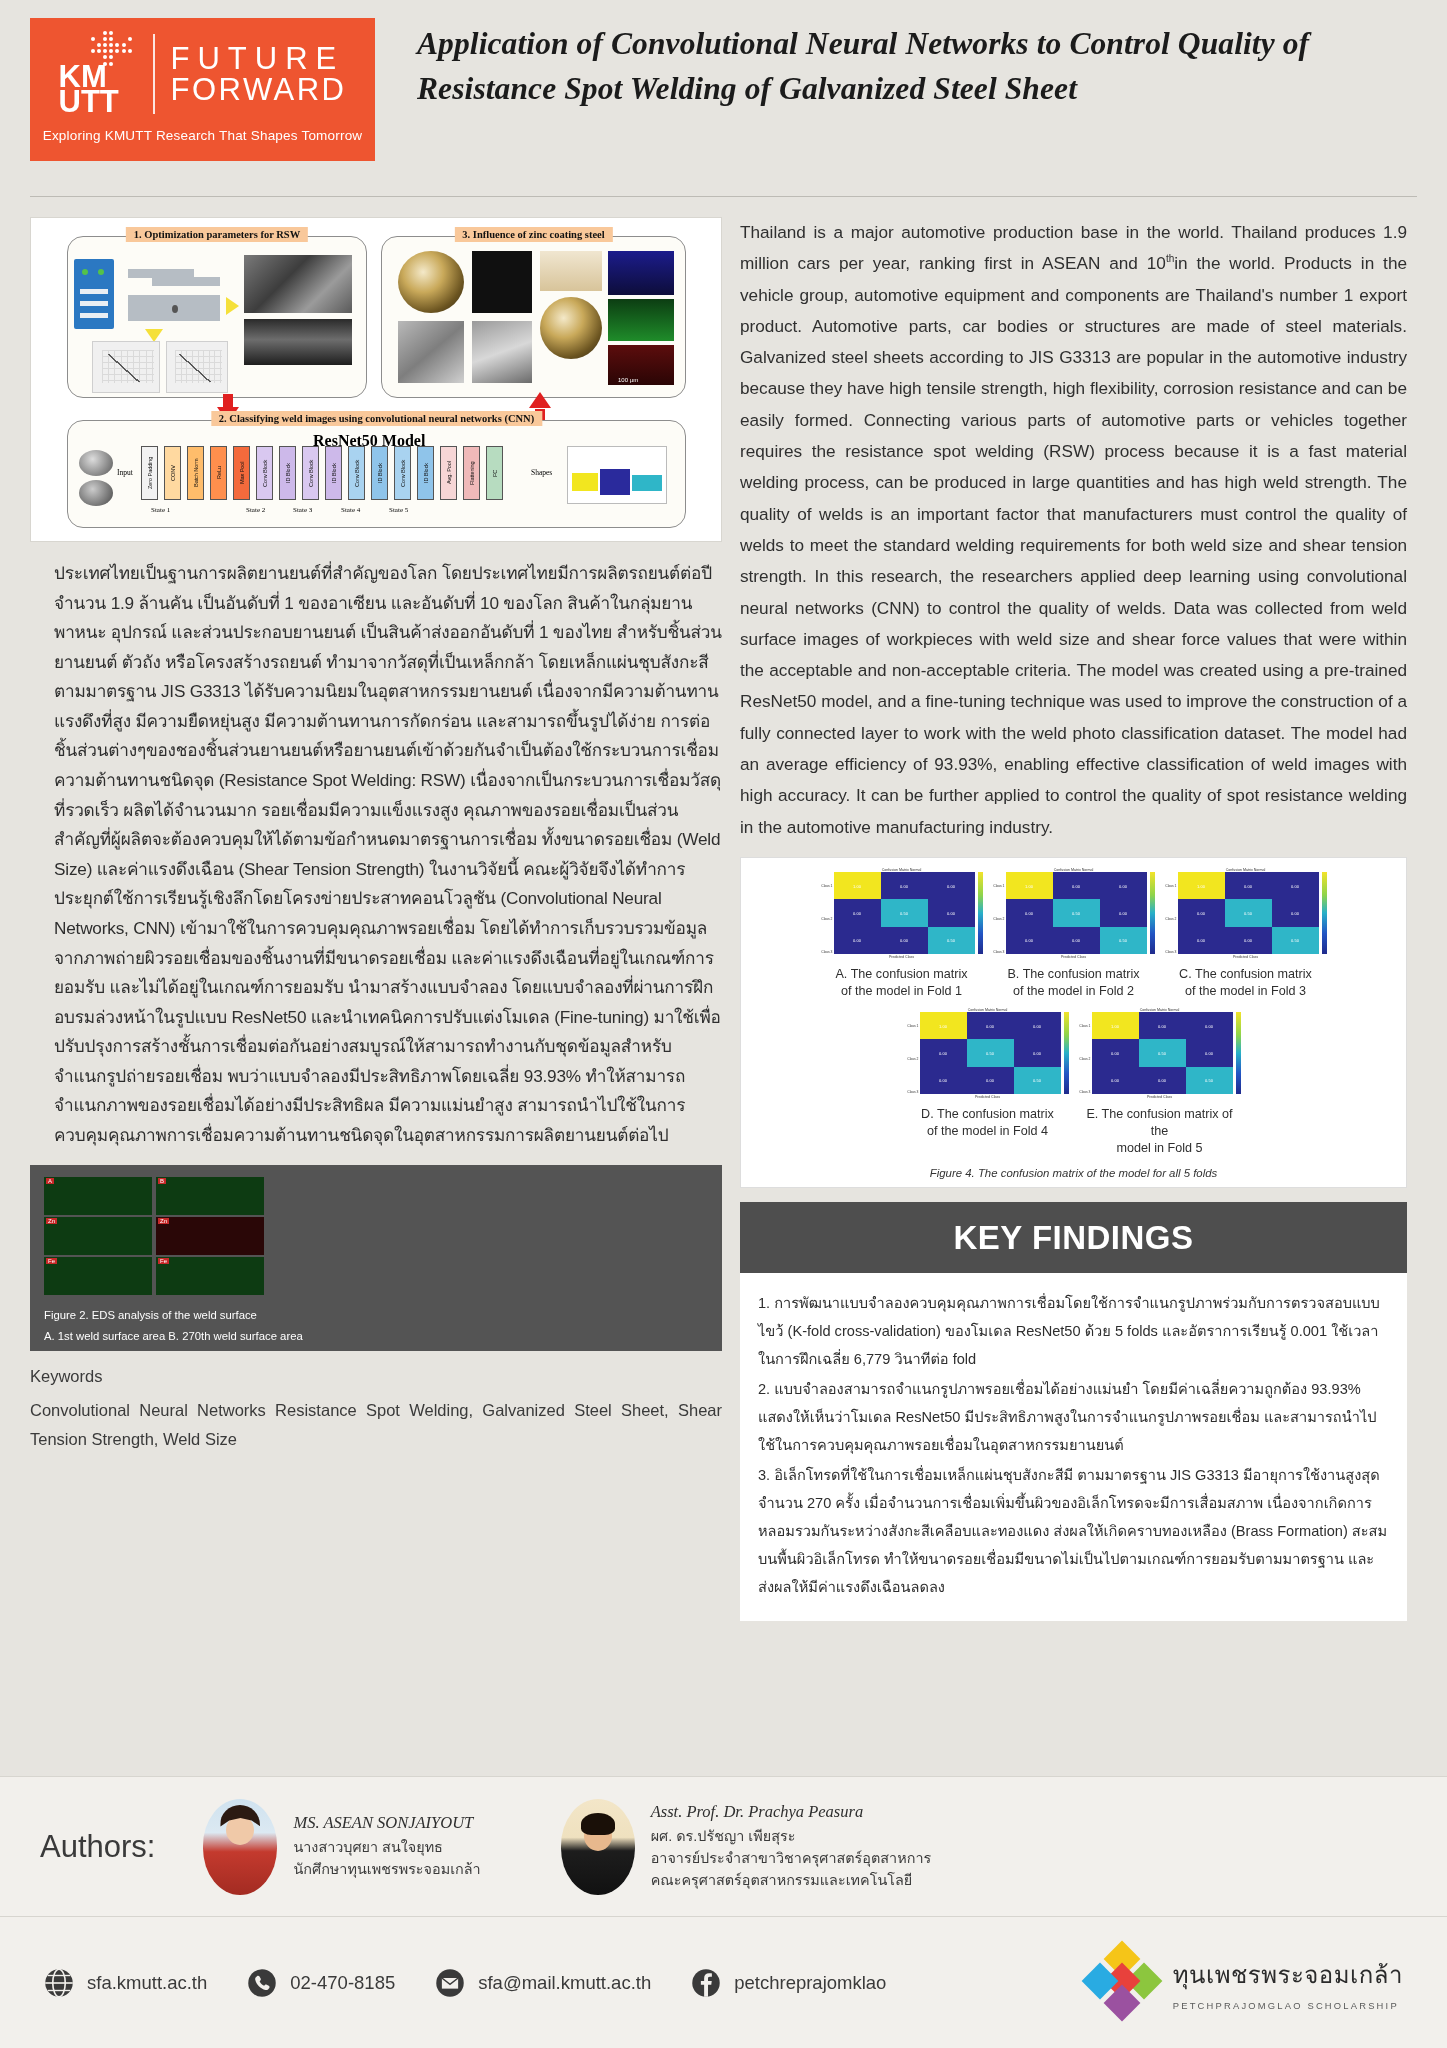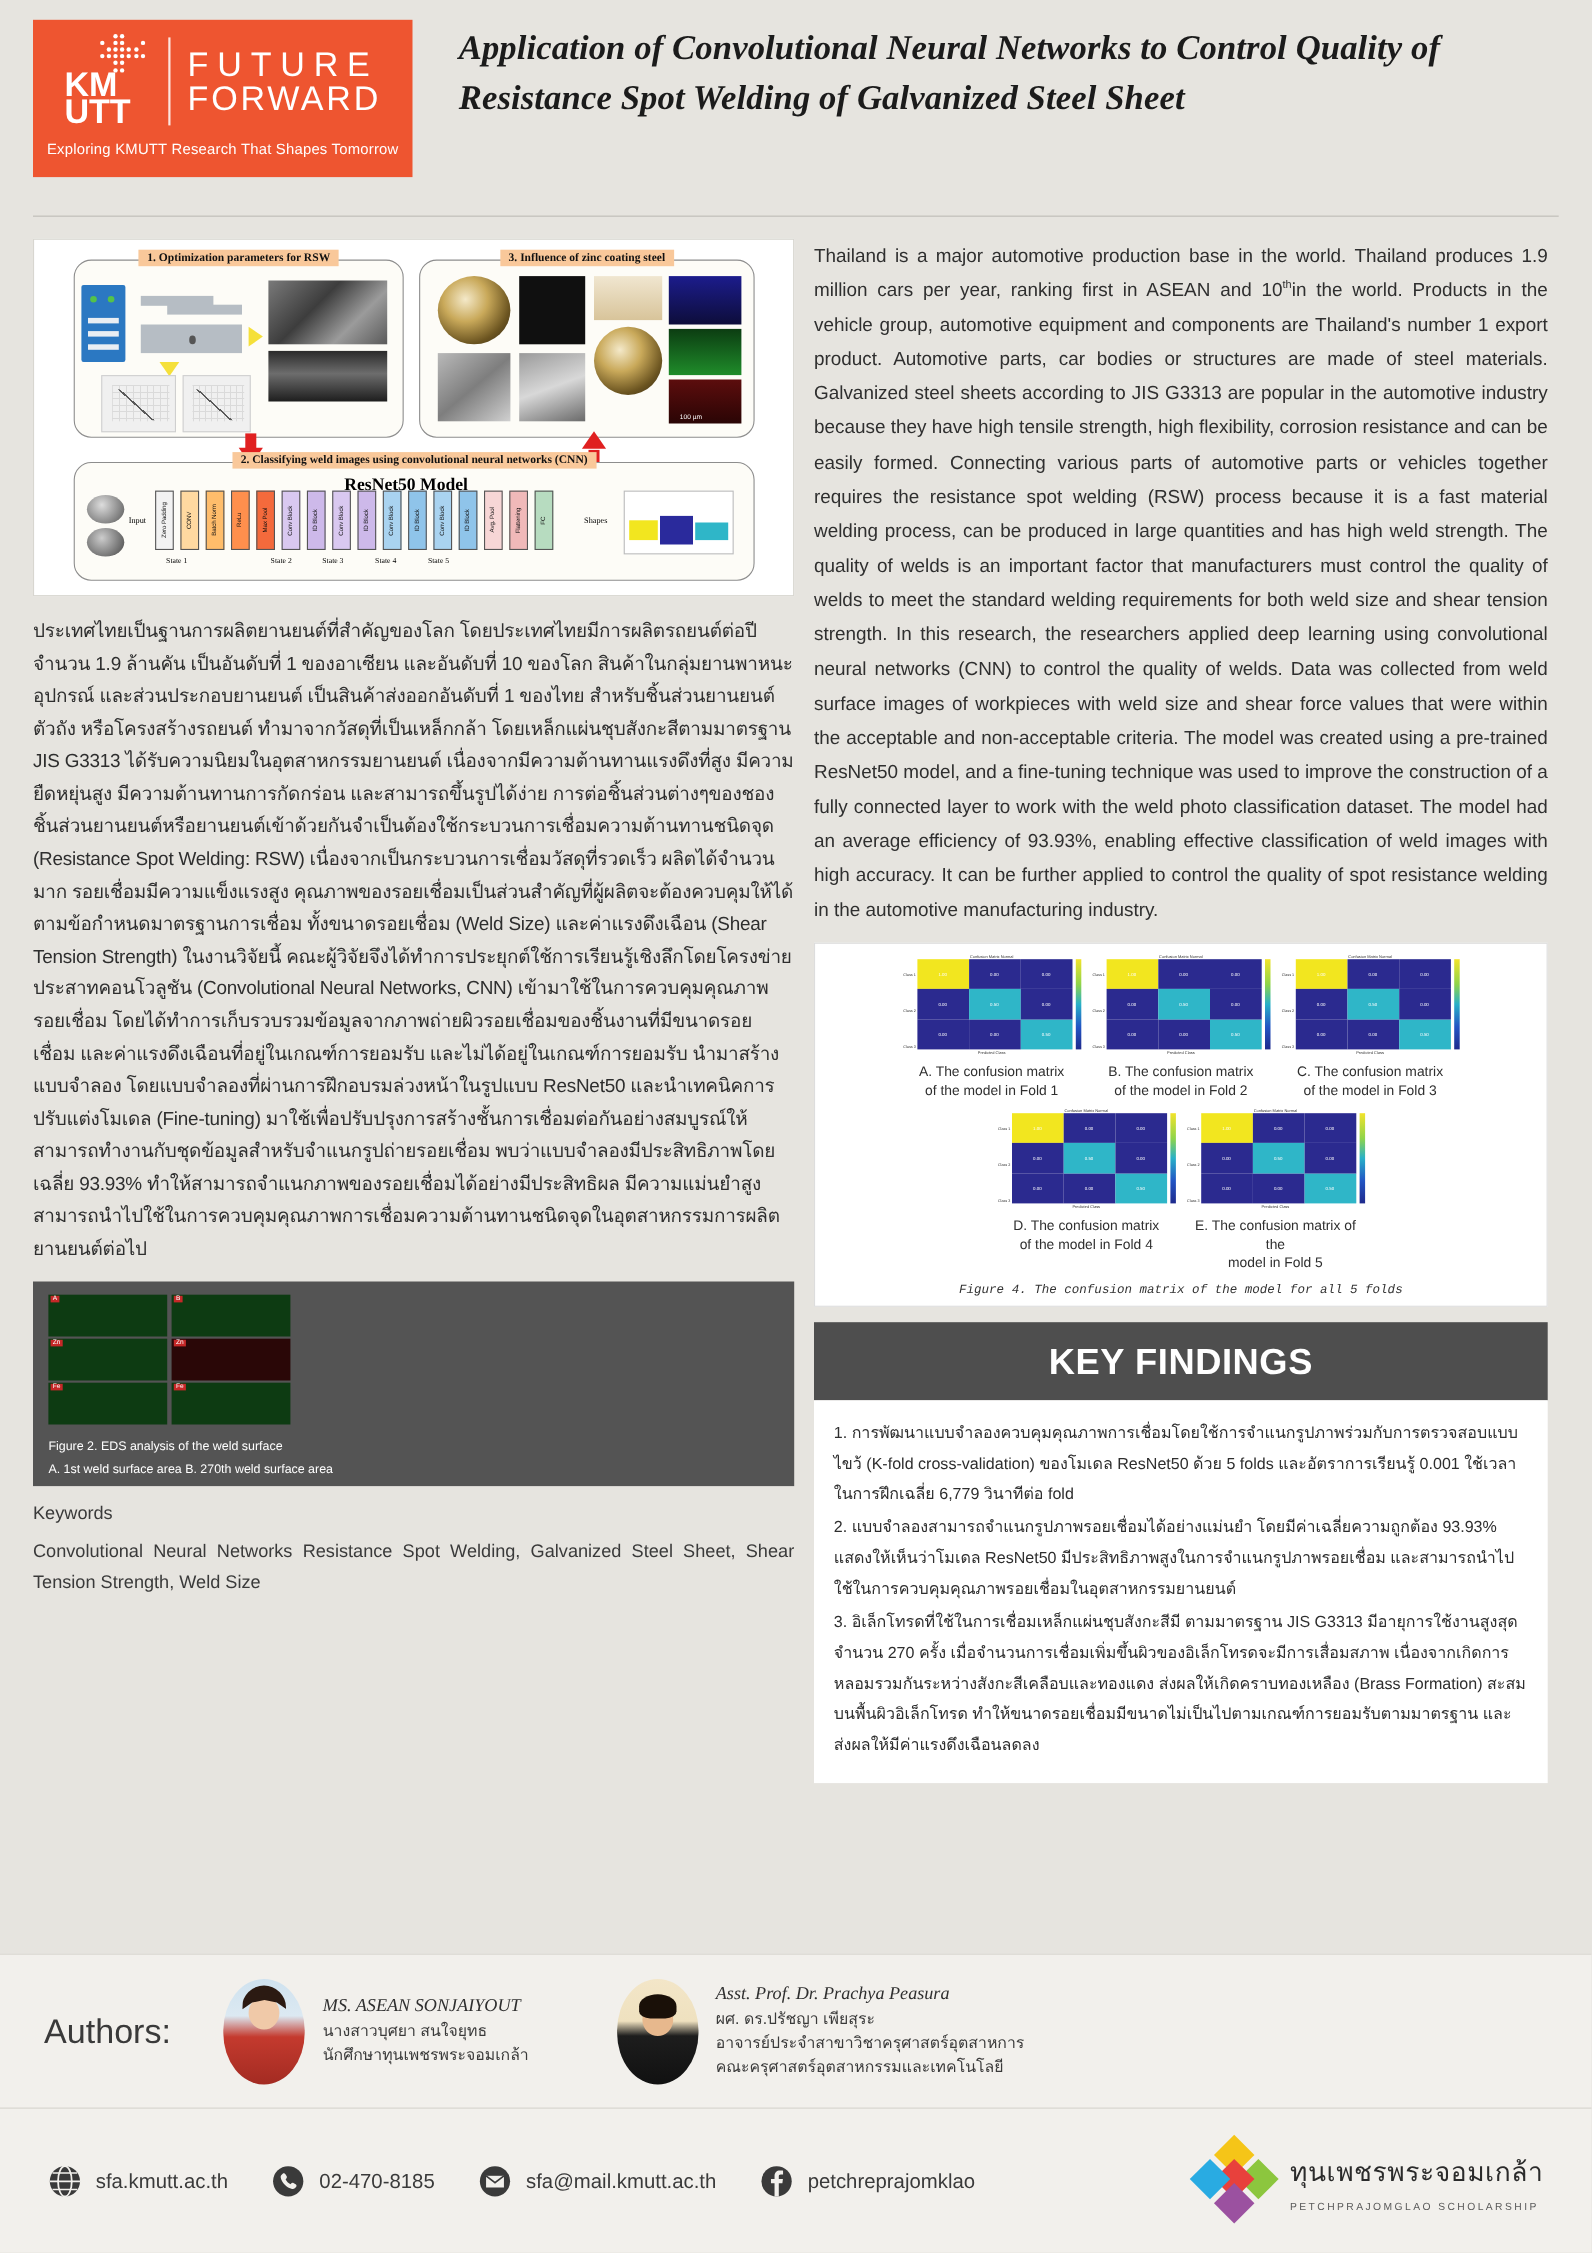--- a/index.html
+++ b/index.html
@@ -102,21 +102,21 @@
     position: absolute; top: 228px; width: 17px; height: 54px; font-size: 5.6px;
     color: #111; display: flex; align-items: center; justify-content: center;
     writing-mode: vertical-rl; transform: rotate(180deg); border: .6px solid #555;
     font-family: "Liberation Sans", sans-serif; letter-spacing: -.1px; overflow: hidden;
   }
   .state { position: absolute; top: 288px; font-size: 7px; font-family: "Liberation Serif", serif; }
 
   
   .thai-body {
     font-size: 17.2px; line-height: 1.72; color: #2e2e2e; margin-top: 17px;
-    font-family: "Liberation Sans", sans-serif; letter-spacing: -.2px; text-align: left;
+    font-family: "Liberation Sans", sans-serif; letter-spacing: -.2px; text-align: left; margin-left: 24px;
   }
 
   
   .figdark {
     margin-top: 14px; background: #545454; color: #fff; padding: 12px 14px 10px;
     height: 186px; display: flex; gap: 16px;
   }
   .eds { display: flex; gap: 4px; }
   .edsgrid { width: 108px; height: 118px; display: grid; grid-template-rows: repeat(3,1fr); gap: 2px; }
   .edscell { position: relative; background: #0d3b12; }
@@ -142,21 +142,21 @@
   .cmtitle { font-size: 3.6px; text-align: center; color: #333; }
   .cmplot { position: relative; height: 82px; display: flex; }
   .cmylab { width: 13px; position: relative; }
   .cmylab span { position: absolute; right: 1px; font-size: 3.4px; color: #333; }
   .cmgrid { flex: 1; display: grid; grid-template-columns: repeat(3,1fr); grid-template-rows: repeat(3,1fr); }
   .cmcell { position: relative; }
   .cmcell span { position: absolute; left: 50%; top: 50%; transform: translate(-50%,-50%); font-size: 4px; color: #fff; }
   .cmbar { width: 5px; margin-left: 3px; background: linear-gradient(to top,#1f2a8c 0%,#2255c4 25%,#28b0c8 50%,#8fd44a 72%,#f2e32a 100%); }
   .cmxlab { text-align: center; font-size: 3.6px; color: #333; margin-top: 1px; }
   .cmcap { text-align: center; font-size: 12.6px; line-height: 1.35; color: #2f2f2f; margin-top: 7px; }
-  .figcap4 { text-align: center; font-style: italic; font-size: 11.4px; color: #333; margin-top: 10px; font-family:Liberation Mono, monospace; }
+  .figcap4 { text-align: center; font-style: italic; font-size: 11.4px; color: #333; margin-top: 10px; font-family:Liberation Sans, sans-serif; }
 
   
   .kf-head { margin-top: 14px; background: #4e4e4e; color: #fff; text-align: center; padding: 17px 0 16px; }
   .kf-head span { font-size: 33px; font-weight: 700; letter-spacing: .5px; }
   .kf-body { background: #fff; padding: 16px 18px 18px; }
   .kf-body p { font-size: 14.6px; line-height: 1.92; color: #2e2e2e; margin-bottom: 2px; text-align: left; }
 
   
   .authors {
     position: absolute; left: 0; bottom: 132px; width: 1447px; height: 140px;

